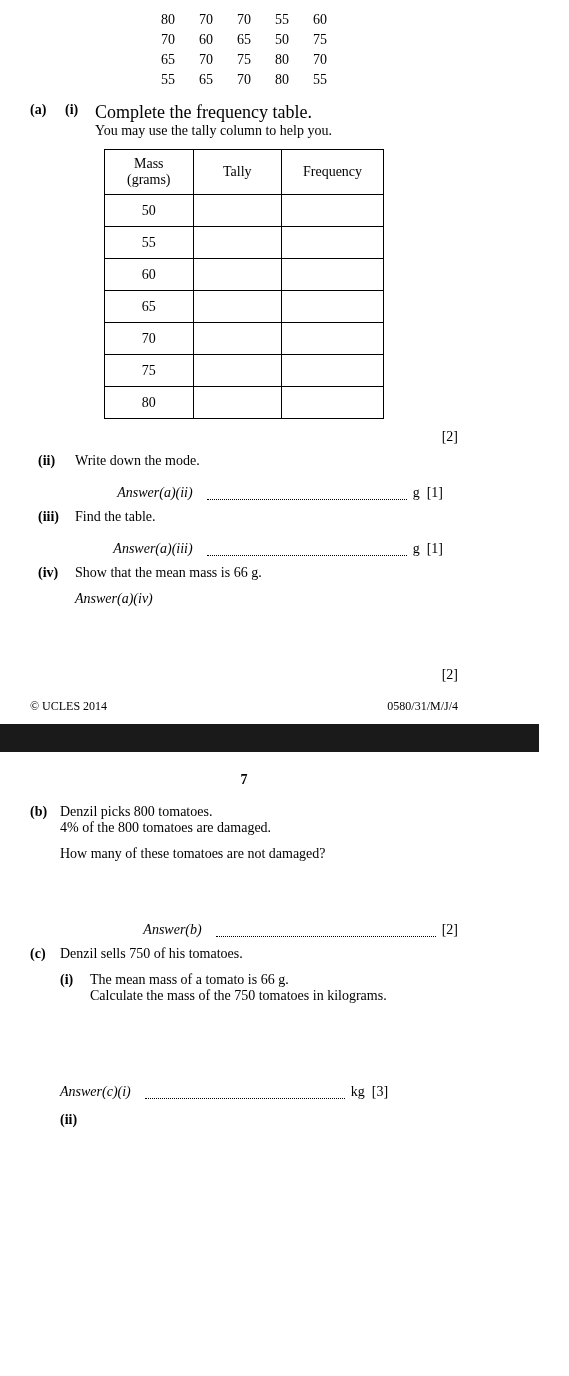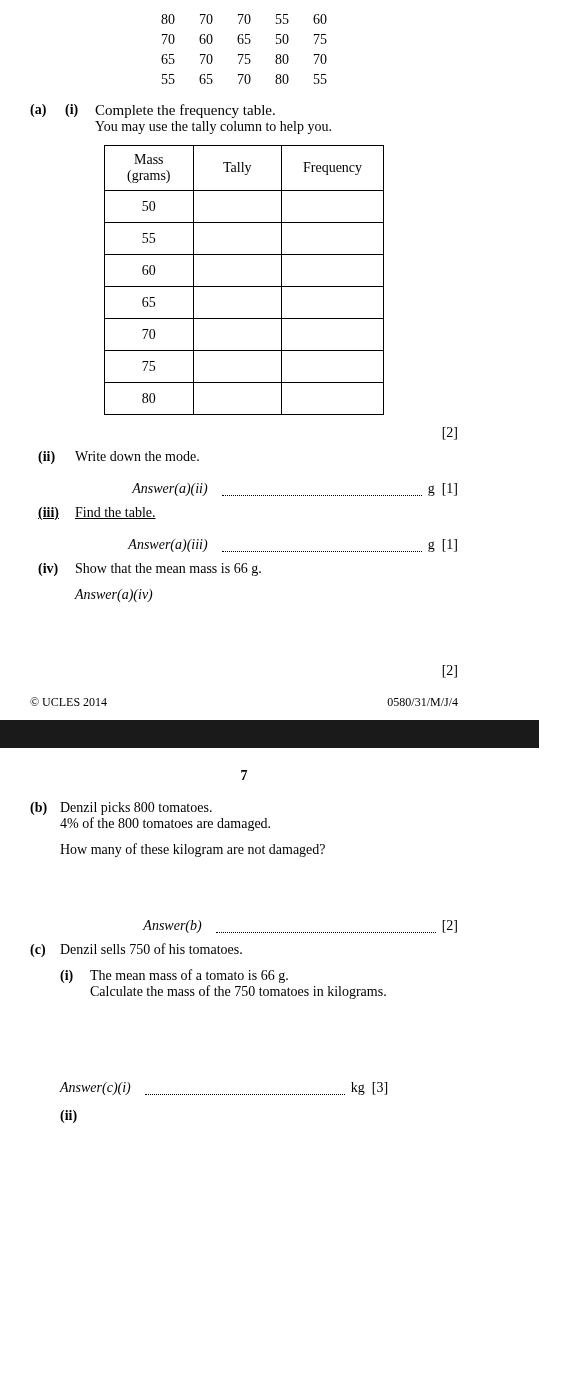--- a/index.html
+++ b/index.html
@@ -28,21 +28,21 @@
       border-collapse: collapse;
     }
     .data-table-top td {
       padding: 2px 12px;
       font-size: 14px;
     }
     .part-a {
       margin-bottom: 8px;
     }
     .instruction-text {
-      font-size: 15px;
+      font-size: 18px;
     }
     .sub-instruction {
       font-size: 14px;
       margin-left: 0;
     }
     .freq-table-container {
       display: flex;
       justify-content: center;
       margin: 10px 0;
     }
@@ -63,21 +63,21 @@
     }
     .marks {
       text-align: right;
       font-size: 14px;
       margin-bottom: 8px;
     }
     .answer-line {
       display: flex;
       justify-content: flex-end;
       align-items: center;
-      margin: 16px 0 8px 0;
+      margin: 16px 15px 8px 0;
       font-size: 14px;
     }
     .answer-label {
       font-style: italic;
       margin-right: 8px;
       white-space: nowrap;
     }
     .dotted-line {
       border-bottom: 1px dotted #000;
       flex: 1;
@@ -276,21 +276,21 @@
       </div>
     </div>
     <div class="answer-line">
       <span class="answer-label"><em>Answer(a)(ii)</em></span>
       <div class="dotted-line"></div>
       <span class="unit-marks">
         <span>g</span>&nbsp;&nbsp;<span>[1]</span>
       </span>
     </div>
 
-    <div class="part-row" style="margin-top:6px;text-decoration:underline;">
+    <div class="part-row" style="margin-top:6px;">
       <span class="part-num-roman">(iii)</span>
       <div class="part-content">
         <span>Find the table.</span>
       </div>
     </div>
     <div class="answer-line">
       <span class="answer-label"><em>Answer(a)(iii)</em></span>
       <div class="dotted-line"></div>
       <span class="unit-marks">
         <span>g</span>&nbsp;&nbsp;<span>[1]</span>
@@ -321,21 +321,21 @@
 <div class="page page2">
 
   <div class="page-number-center">7</div>
 
   <div class="part-b-row">
     <span class="part-b-label">(b)</span>
     <div class="part-b-content">
       <div>Denzil picks 800 tomatoes.</div>
       <div>4% of the 800 tomatoes are damaged.</div>
       <div style="margin-top:10px;">
-        <span>How many of these kilogram are</span>
+        <span>How many of these tomatoes are</span>
         <span style="font-weight:normal;">not</span>
         <span>damaged?</span>
       </div>
     </div>
   </div>
 
   <div class="answer-line-right">
     <span class="answer-label"><em>Answer(b)</em></span>
     <div class="dotted-line" style="max-width:220px;"></div>
     <span class="unit-marks">[2]</span>

